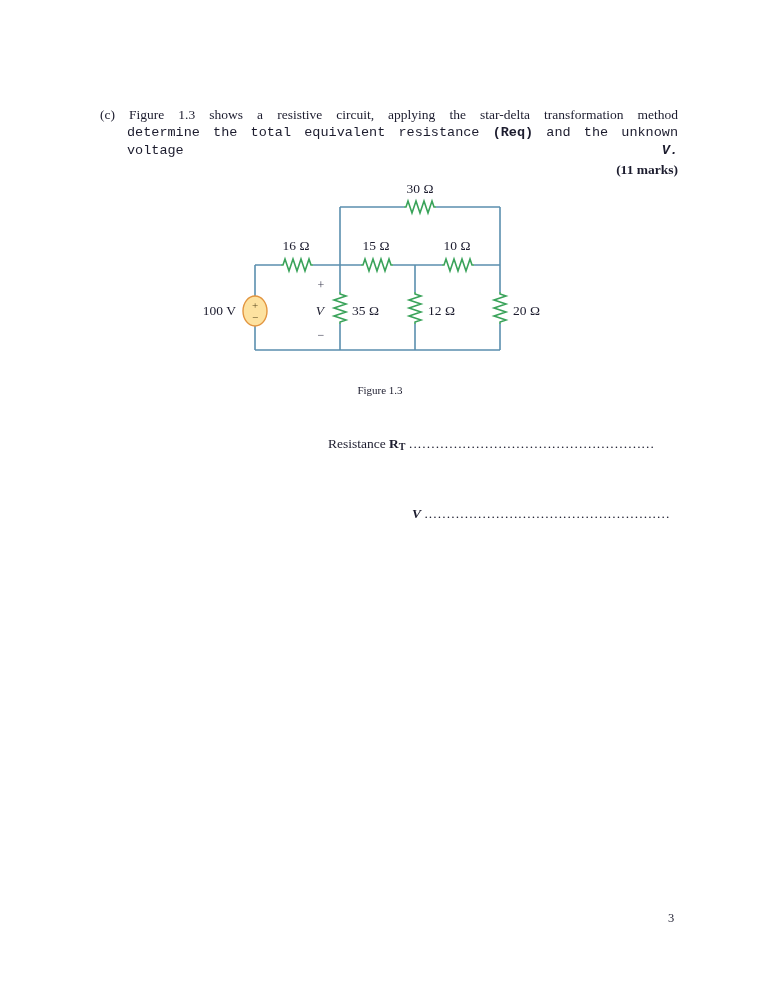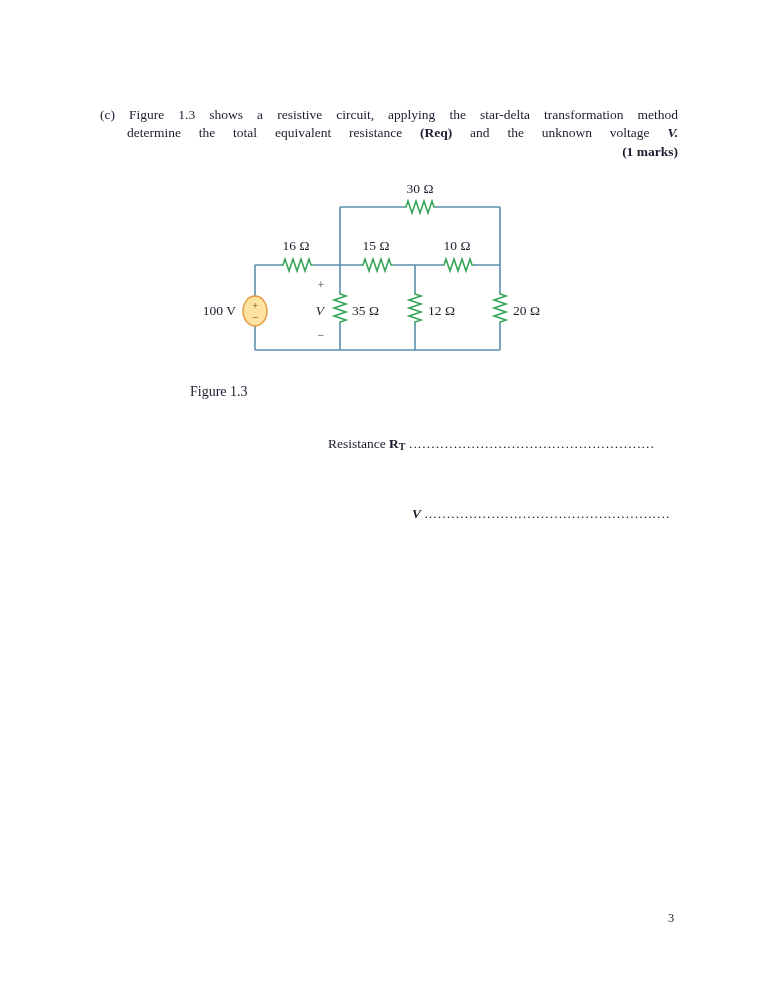--- a/index.html
+++ b/index.html
@@ -3,56 +3,56 @@
 <meta charset="utf-8">
 <style>
   * { margin:0; padding:0; box-sizing:border-box; }
   html,body { background:#ffffff; }
   body { font-family:"Liberation Serif", serif; color:#1c1c2e; }
   .page { position:relative; width:765px; height:990px; background:#ffffff; overflow:hidden; margin:0 auto; }
 
   
   .question { position:absolute; left:100px; top:106px; width:578px; font-size:13.5px; line-height:18px; }
   .qline1 { text-align:justify; text-align-last:justify; }
-  .qline2 { padding-left:27px; text-align:justify; text-align-last:justify; }
+  .qline2 { padding-left:27px; text-align:justify; text-align-last:justify;font-family:Liberation Mono, monospace; }
   .qmarks { text-align:right; font-weight:bold; margin-top:1px; }
   .bold { font-weight:bold; }
   .bolditalic { font-weight:bold; font-style:italic; }
 
   
   svg.circuit { position:absolute; left:0; top:0; width:765px; height:990px; }
   .wire { stroke:#5b8fae; stroke-width:1.6; fill:none; }
   .res  { stroke:#3aa35a; stroke-width:1.6; fill:none; stroke-linejoin:miter; }
   .src  { fill:#fde2a0; stroke:#e2953f; stroke-width:1.4; }
   .lbl  { font-family:"Liberation Serif", serif; font-size:13.5px; fill:#1c1c2e; }
   .lbl-i{ font-style:italic; }
   .sign { font-family:"Liberation Serif", serif; font-size:12px; fill:#3c3c50; }
   .srcsign { font-family:"Liberation Serif", serif; font-size:11px; fill:#5a4a20; }
 
   
-  .caption { position:absolute; left:190px; top:384px; width:380px; font-size:14px; }
+  .caption { position:absolute; left:190px; top:384px; width:380px; text-align:center; font-size:11px; }
 
   
   .ans1 { position:absolute; left:328px; top:436px; font-size:13.5px; white-space:nowrap; }
   .ans2 { position:absolute; left:412px; top:506px; font-size:13.5px; white-space:nowrap; }
   .dots { letter-spacing:1.1px; color:#1c1c2e; }
   .rsub { font-size:10px; vertical-align:-2px; font-weight:bold; }
 
   
   .pagenum { position:absolute; left:668px; top:911px; font-size:12.5px; }
 </style>
 </head>
 <body>
 
 <div class="page">
 
   <div class="question">
     <div class="qline1"><span>(c)</span> <span>Figure 1.3 shows a resistive circuit, applying the star-delta transformation method</span></div>
     <div class="qline2"><span>determine the total equivalent resistance</span> <span class="bold">(Req)</span> <span>and the unknown voltage</span> <span class="bolditalic">V.</span></div>
-    <div class="qmarks">(1 marks)</div>
+    <div class="qmarks">(11 marks)</div>
   </div>
 
   <svg class="circuit" viewBox="0 0 765 990">
 
     <path class="wire" d="
       M255 265 L255 296
       M255 326 L255 350
       M255 350 L500 350
       M255 265 L281 265
       M313 265 L361 265

